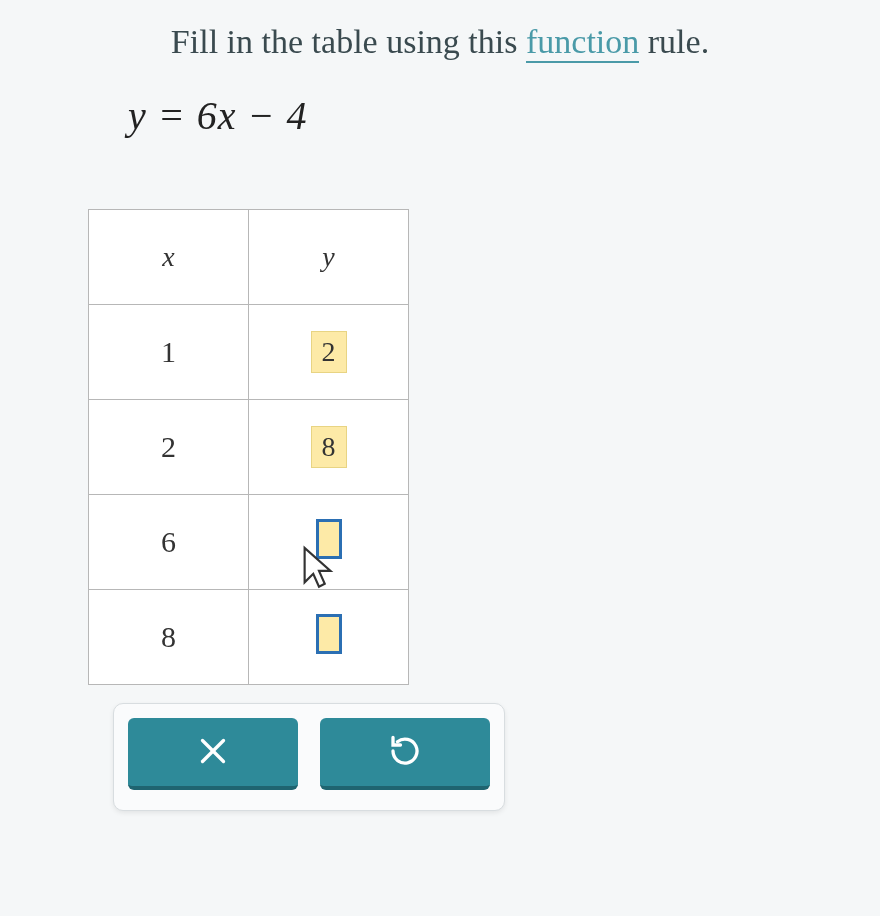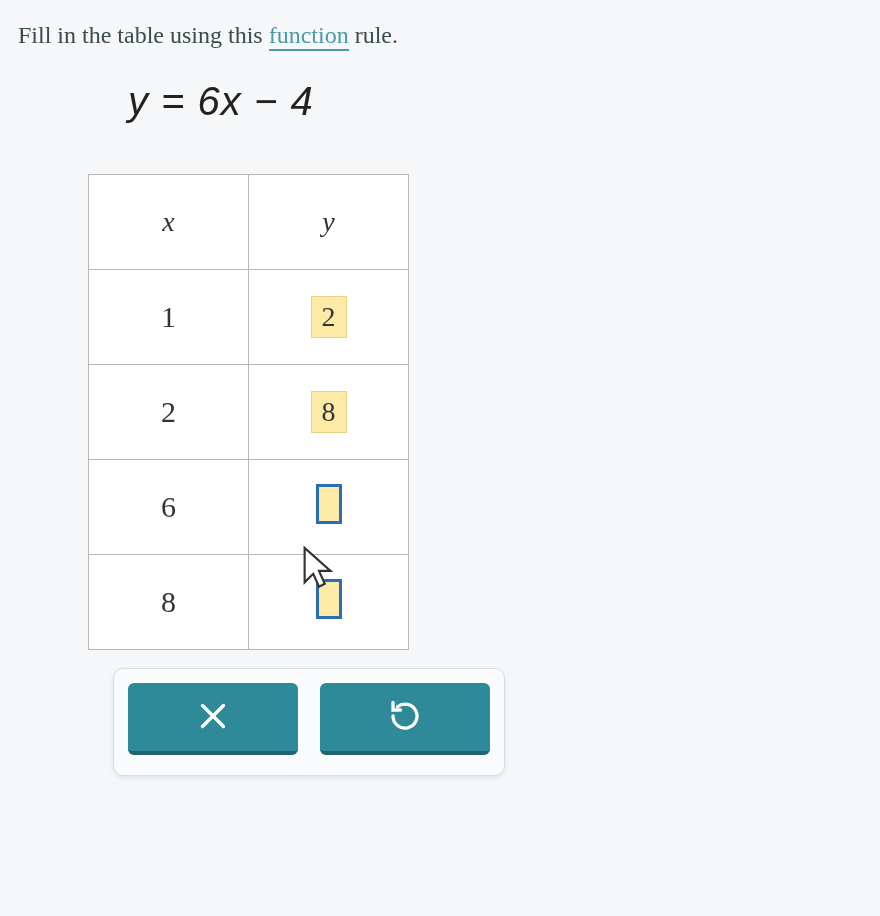--- a/index.html
+++ b/index.html
@@ -7,37 +7,38 @@
       width: 880px;
       height: 916px;
       background: #f5f7f8;
       font-family: Georgia, 'Times New Roman', serif;
       color: #3a4a4f;
       padding: 20px 18px;
       position: relative;
       overflow: hidden;
     }
     .prompt {
-      font-size: 24px;
+      font-size: 34px;
       line-height: 1.3;
       margin-bottom: 28px;
       color: #3a4a4f;
+      text-align: center;
     }
     .prompt .link {
       color: #4a9aa8;
       border-bottom: 2px solid #4a9aa8;
       padding-bottom: 1px;
     }
     .equation {
       font-size: 40px;
       font-style: italic;
-      font-family: Liberation Sans, sans-serif;
+      font-family: Liberation Serif, serif;
       color: #222;
       margin-left: 110px;
-      margin-bottom: 50px;
+      margin-bottom: 70px;
       letter-spacing: 1px;
     }
     .table {
       margin-left: 70px;
       border-collapse: collapse;
       background: #fff;
     }
     .table td {
       border: 1px solid #b7b7b7;
       width: 160px;

